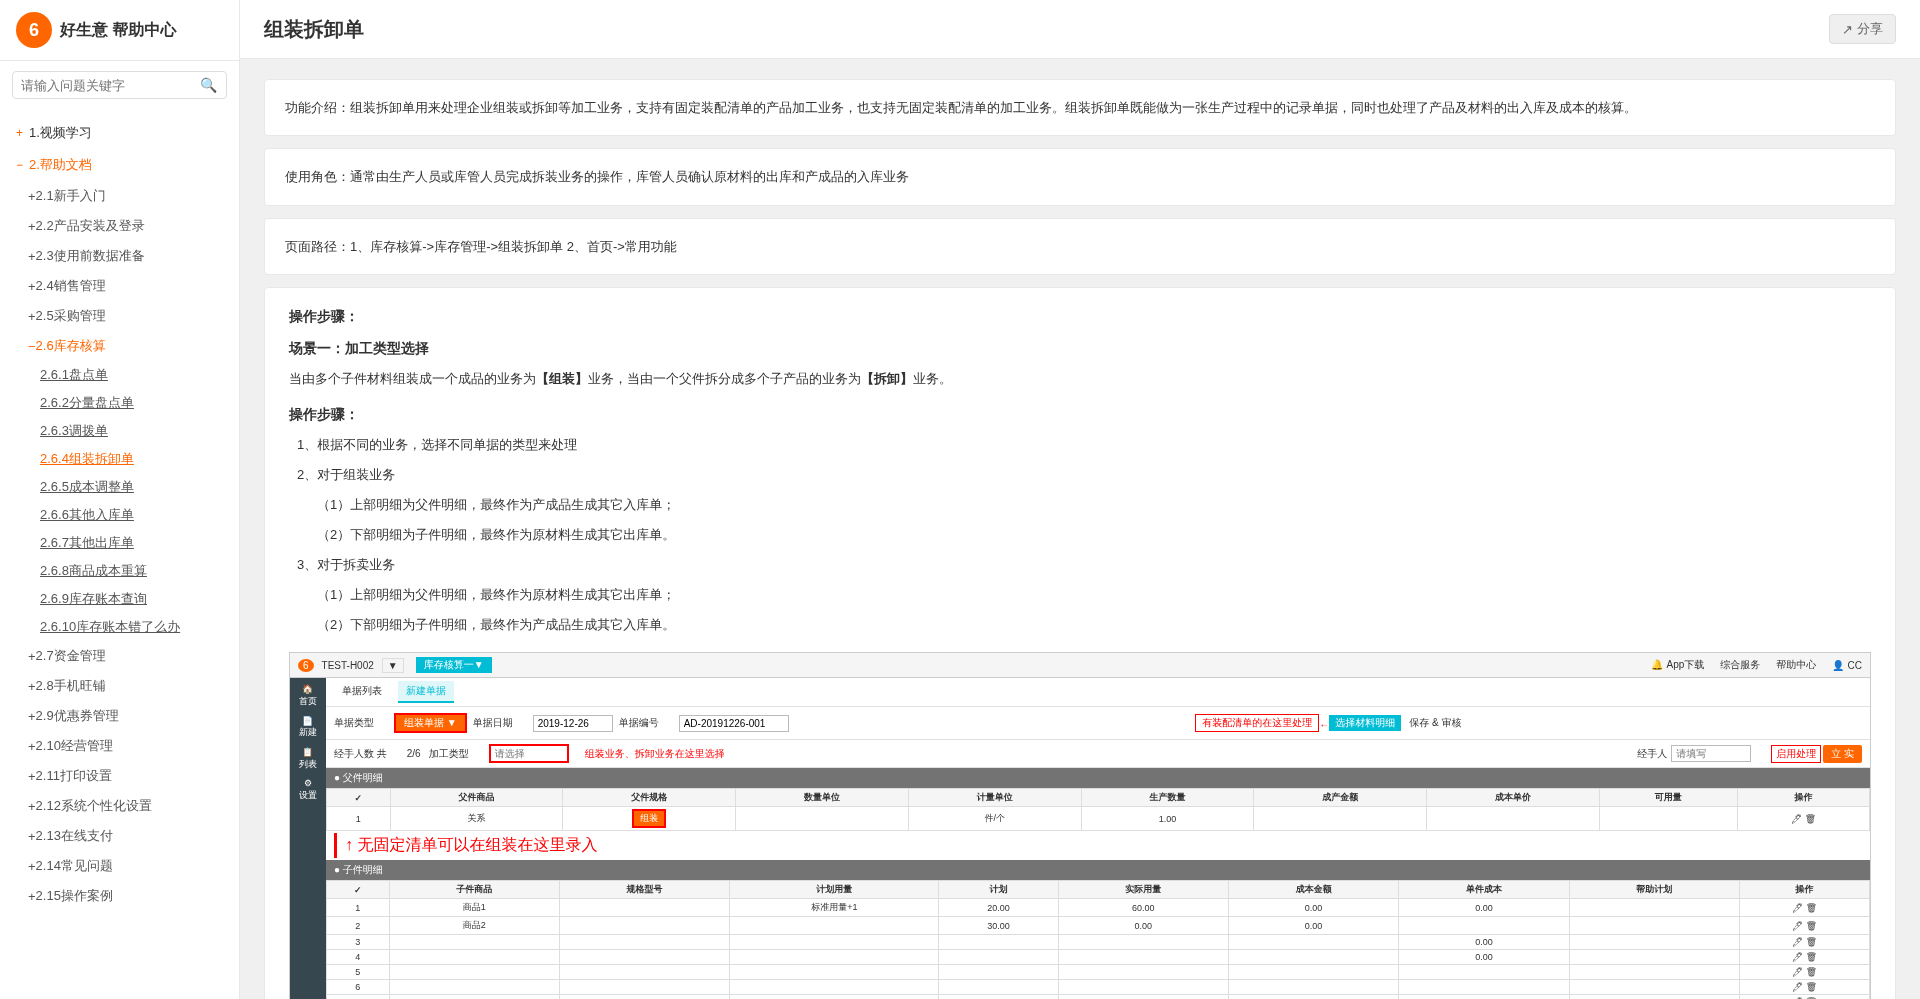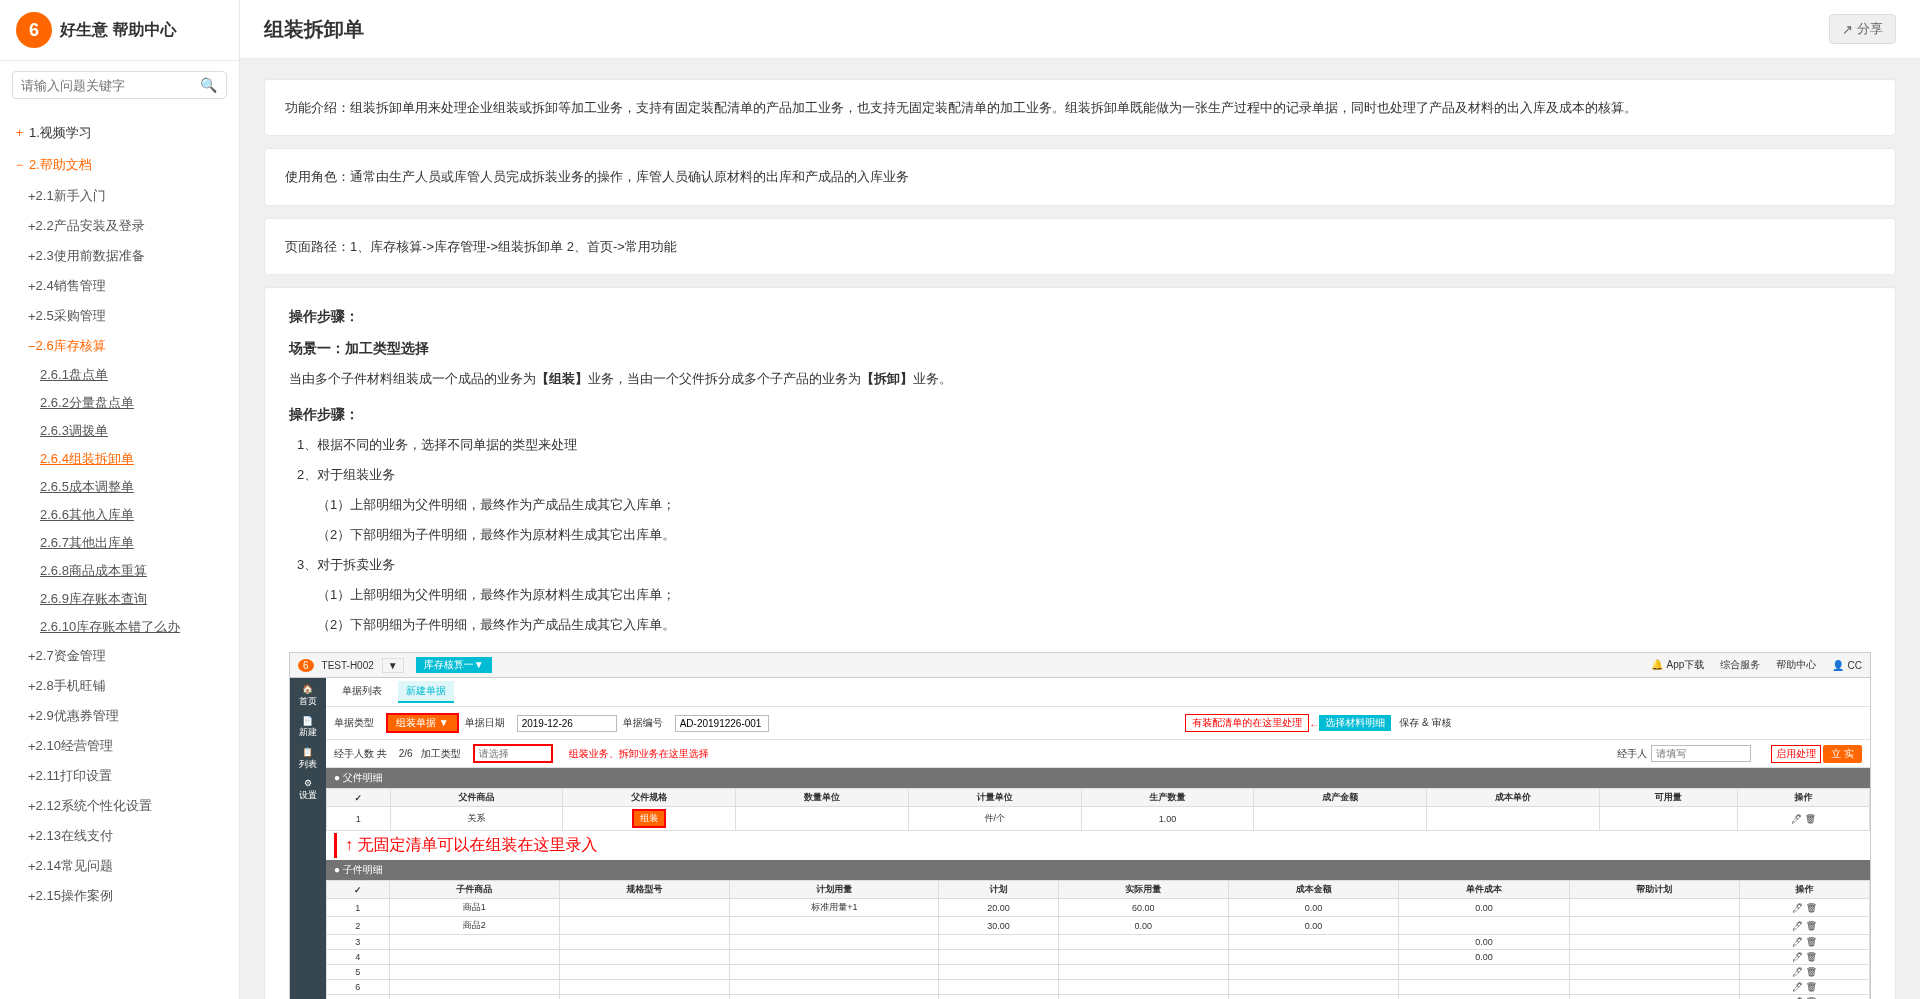--- a/index.html
+++ b/index.html
@@ -45,22 +45,22 @@
     .step-item { margin-bottom: 4px; }
     .sub-step { padding-left: 20px; }
 
     
     .fake-screenshot { background: #e8e8e8; width: 100%; border: 1px solid #ccc; font-size: 10px; color: #333; }
     .fake-sc-topbar { background: #f5f5f5; padding: 4px 8px; display: flex; align-items: center; gap: 8px; border-bottom: 1px solid #ccc; font-size: 10px; }
     .fake-sc-nav { background: #fff; padding: 3px 8px; border-bottom: 1px solid #e0e0e0; display: flex; gap: 8px; font-size: 10px; }
     .fake-sc-nav-tab { padding: 3px 8px; cursor: pointer; }
     .fake-sc-nav-tab.active { border-bottom: 2px solid #00bcd4; color: #00bcd4; background: #e0f7fa; }
     .fake-sc-form { padding: 6px 8px; display: flex; flex-wrap: wrap; align-items: center; gap: 6px; border-bottom: 1px solid #e0e0e0; }
-    .fake-sc-field { display: flex; align-items: center; gap: 12px; font-size: 10px; }
-    .fake-sc-input { border: 1px solid #bbb; padding: 2px 4px; font-size: 10px; width: 100px; }
+    .fake-sc-field { display: flex; align-items: center; gap: 20px; font-size: 10px; }
+    .fake-sc-input { border: 1px solid #bbb; padding: 2px 4px; font-size: 10px; width: 80px; }
     .fake-sc-input-red { border: 2px solid #f00; padding: 2px 4px; font-size: 10px; width: 80px; }
     .btn-orange { background: #f60; color: #fff; border: none; padding: 2px 8px; font-size: 10px; border-radius: 2px; }
     .fake-sc-table { width: 100%; border-collapse: collapse; font-size: 9px; }
     .fake-sc-table th { background: #f5f5f5; border: 1px solid #ddd; padding: 2px 4px; text-align: center; }
     .fake-sc-table td { border: 1px solid #ddd; padding: 2px 4px; text-align: center; }
     .section-header-orange { background: #737373; color: white; padding: 3px 8px; font-size: 10px; }
     .red-border-box { border: 2px solid #f00; display: inline-block; padding: 1px 4px; }
   </style>
 </head>
 <body>
@@ -220,21 +220,21 @@
               <div class="fake-sc-field">
                 <span>单据类型</span>
                 <span class="red-border-box" style="background:#f60;color:#fff;font-size:10px;padding:1px 8px;">组装单据 ▼</span>
               </div>
               <div class="fake-sc-field">
                 <span>单据日期</span>
                 <input class="fake-sc-input" value="2019-12-26" style="">
               </div>
               <div class="fake-sc-field">
                 <span>单据编号</span>
-                <input class="fake-sc-input" value="AD-20191226-001" style="width: 94px;">
+                <input class="fake-sc-input" value="AD-20191226-001" style="width: 110px;">
               </div>
               <div style="flex:1;display:flex;align-items:center;justify-content:center;">
                 <span style="color:#f00;font-size:10px;border:1px solid #f00;padding:1px 6px;">有装配清单的在这里处理</span>
                 <span style="color:#f00;font-size:10px;">←</span>
                 <span style="background:#00bcd4;color:#fff;padding:1px 6px;font-size:10px;">选择材料明细</span>
                 <span style="margin-left:8px;font-size:10px;">保存 &amp; 审核</span>
               </div>
             </div>
 
             <div style="position:relative;padding:4px 8px;display:flex;align-items:center;gap:8px;border-bottom:1px solid #e0e0e0;">

